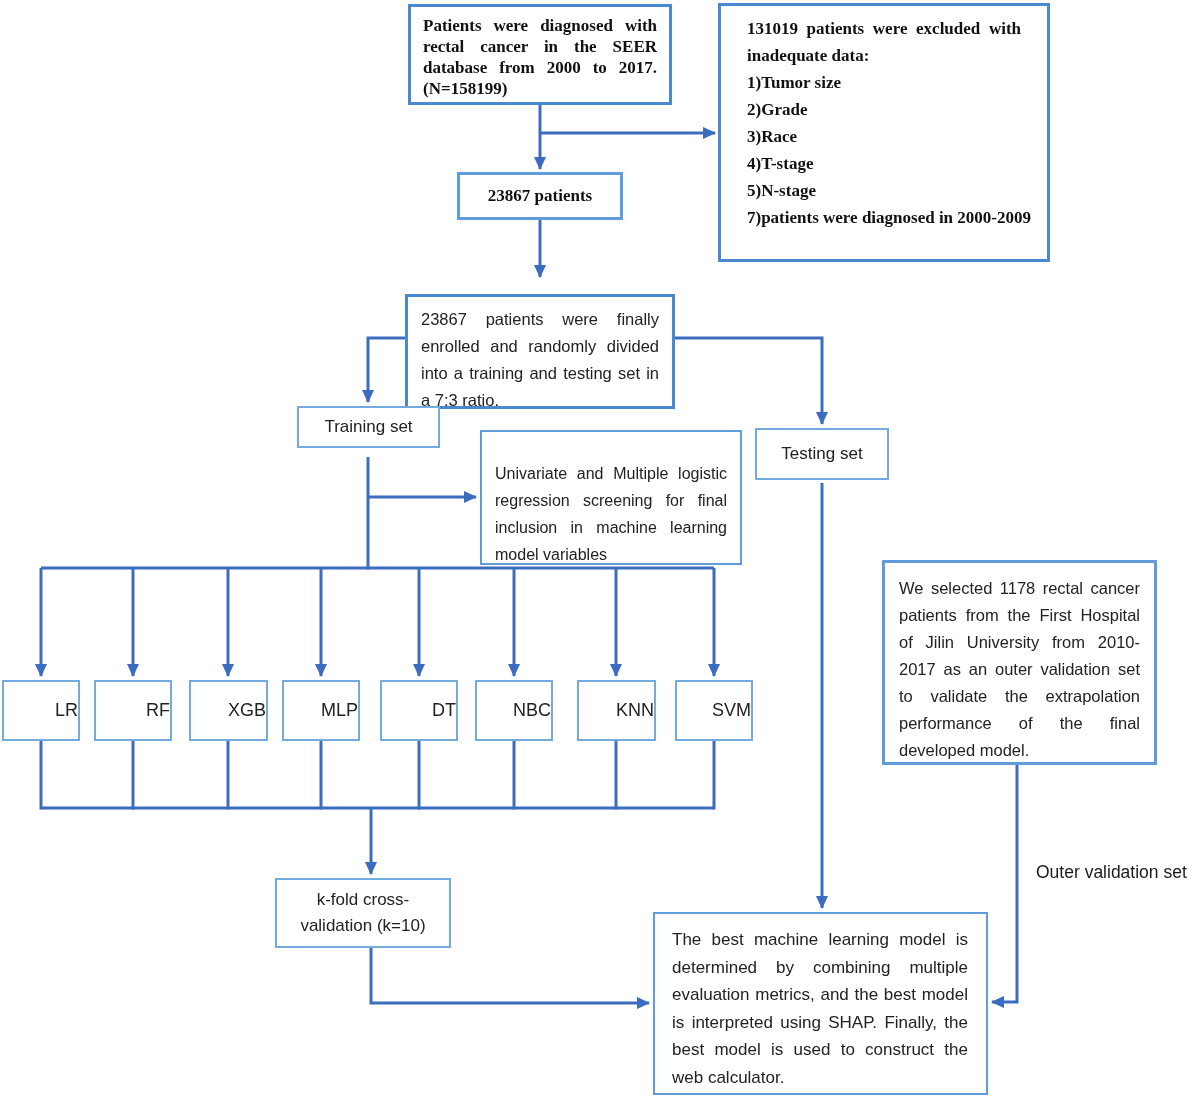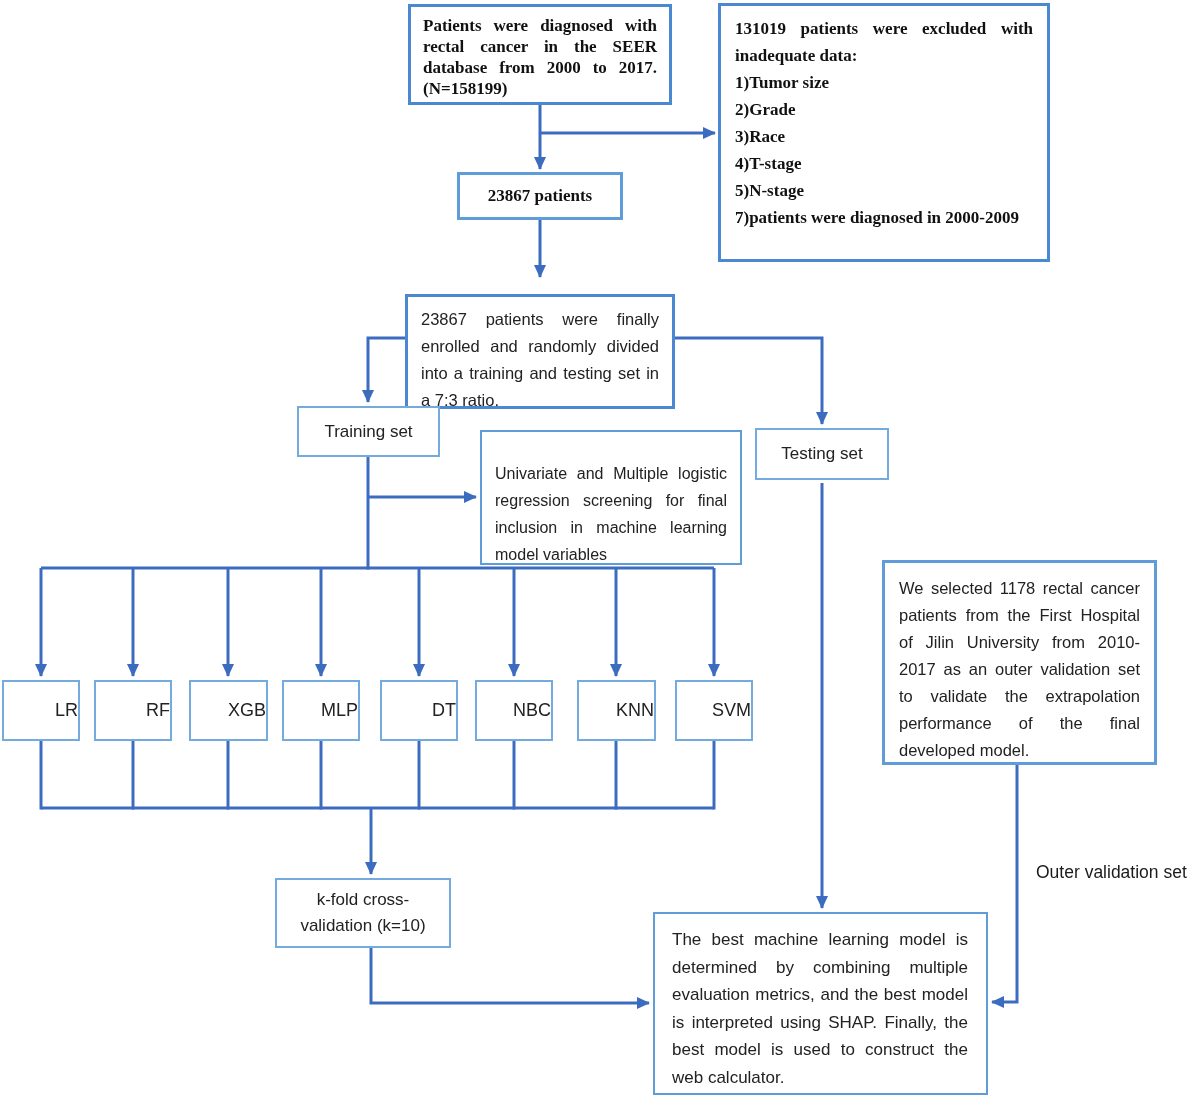--- a/index.html
+++ b/index.html
@@ -39,27 +39,27 @@
     color:#222;
   }
   .box p{margin:0;}
   .justify{text-align:justify;}
   .center{display:flex;align-items:center;justify-content:center;text-align:center;}
 
   
   .seer{left:408px;top:4px;width:264px;height:101px;border:3px solid var(--border-strong);
         padding:8px 12px;font-size:17px;line-height:21px;}
   .excluded{left:718px;top:3px;width:332px;height:259px;border:3px solid var(--border-strong);
-        padding:9px 14px;font-size:17px;line-height:27px;}
+        padding:9px 26px;font-size:17px;line-height:27px;}
   .excluded .item{white-space:nowrap;}
   .patients{left:457px;top:172px;width:166px;height:48px;border:3px solid var(--border-mid);
         font-size:17px;}
   .enrolled{left:405px;top:280px;width:270px;height:115px;border:3px solid var(--border-strong);
         padding:9px 13px;font-size:16.5px;line-height:27px;margin-top:14px;}
-  .training{left:297px;top:406px;width:143px;height:51px;border:2px solid var(--border-light);font-size:17px;}
+  .training{left:297px;top:406px;width:143px;height:42px;border:2px solid var(--border-light);font-size:17px;}
   .univariate{left:480px;top:430px;width:262px;height:135px;border:2px solid var(--border-mid);
         padding:28px 13px;font-size:16px;line-height:27px;}
   .testing{left:755px;top:428px;width:134px;height:52px;border:2px solid var(--border-light);font-size:17px;}
   .outer{left:882px;top:560px;width:275px;height:205px;border:3px solid var(--border-mid);
         padding:12px 14px;font-size:16.5px;line-height:27px;}
   .model{top:680px;height:61px;border:2px solid var(--border-light);font-size:18px;justify-content:flex-end;}
   .kfold{left:275px;top:878px;width:176px;height:70px;border:2px solid var(--border-light);
         font-size:17px;line-height:26px;padding:0 10px;}
   .final{left:653px;top:912px;width:335px;height:183px;border:2px solid var(--border-mid);
         padding:12px 18px 0 17px;font-size:17px;line-height:27.5px;}

